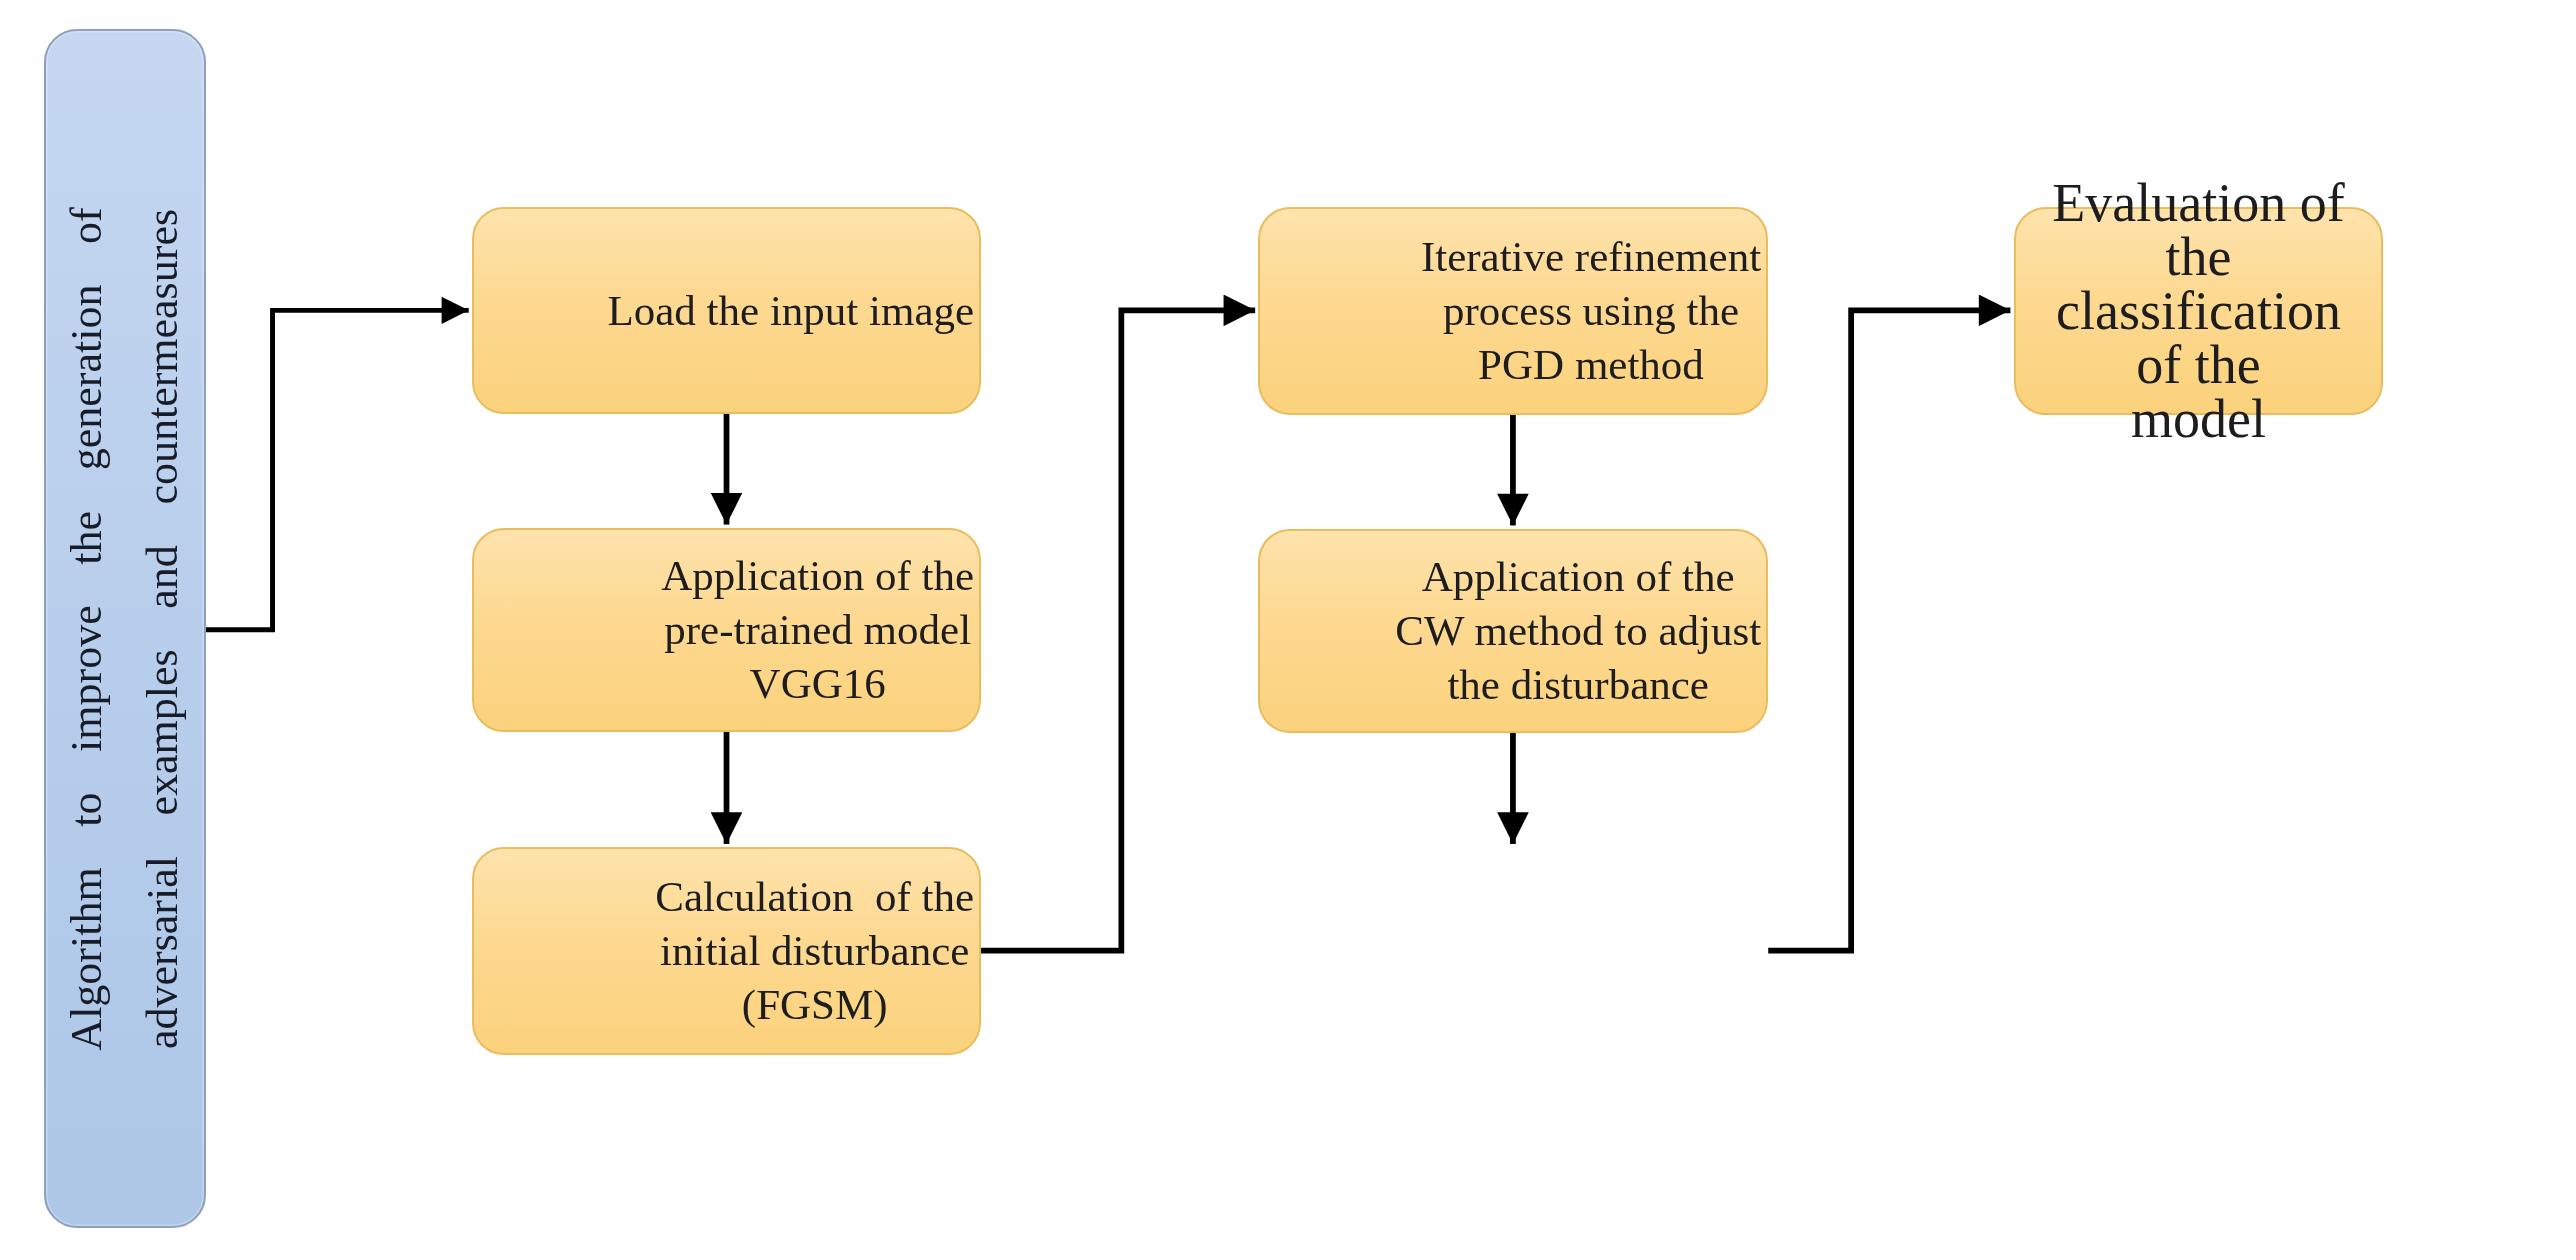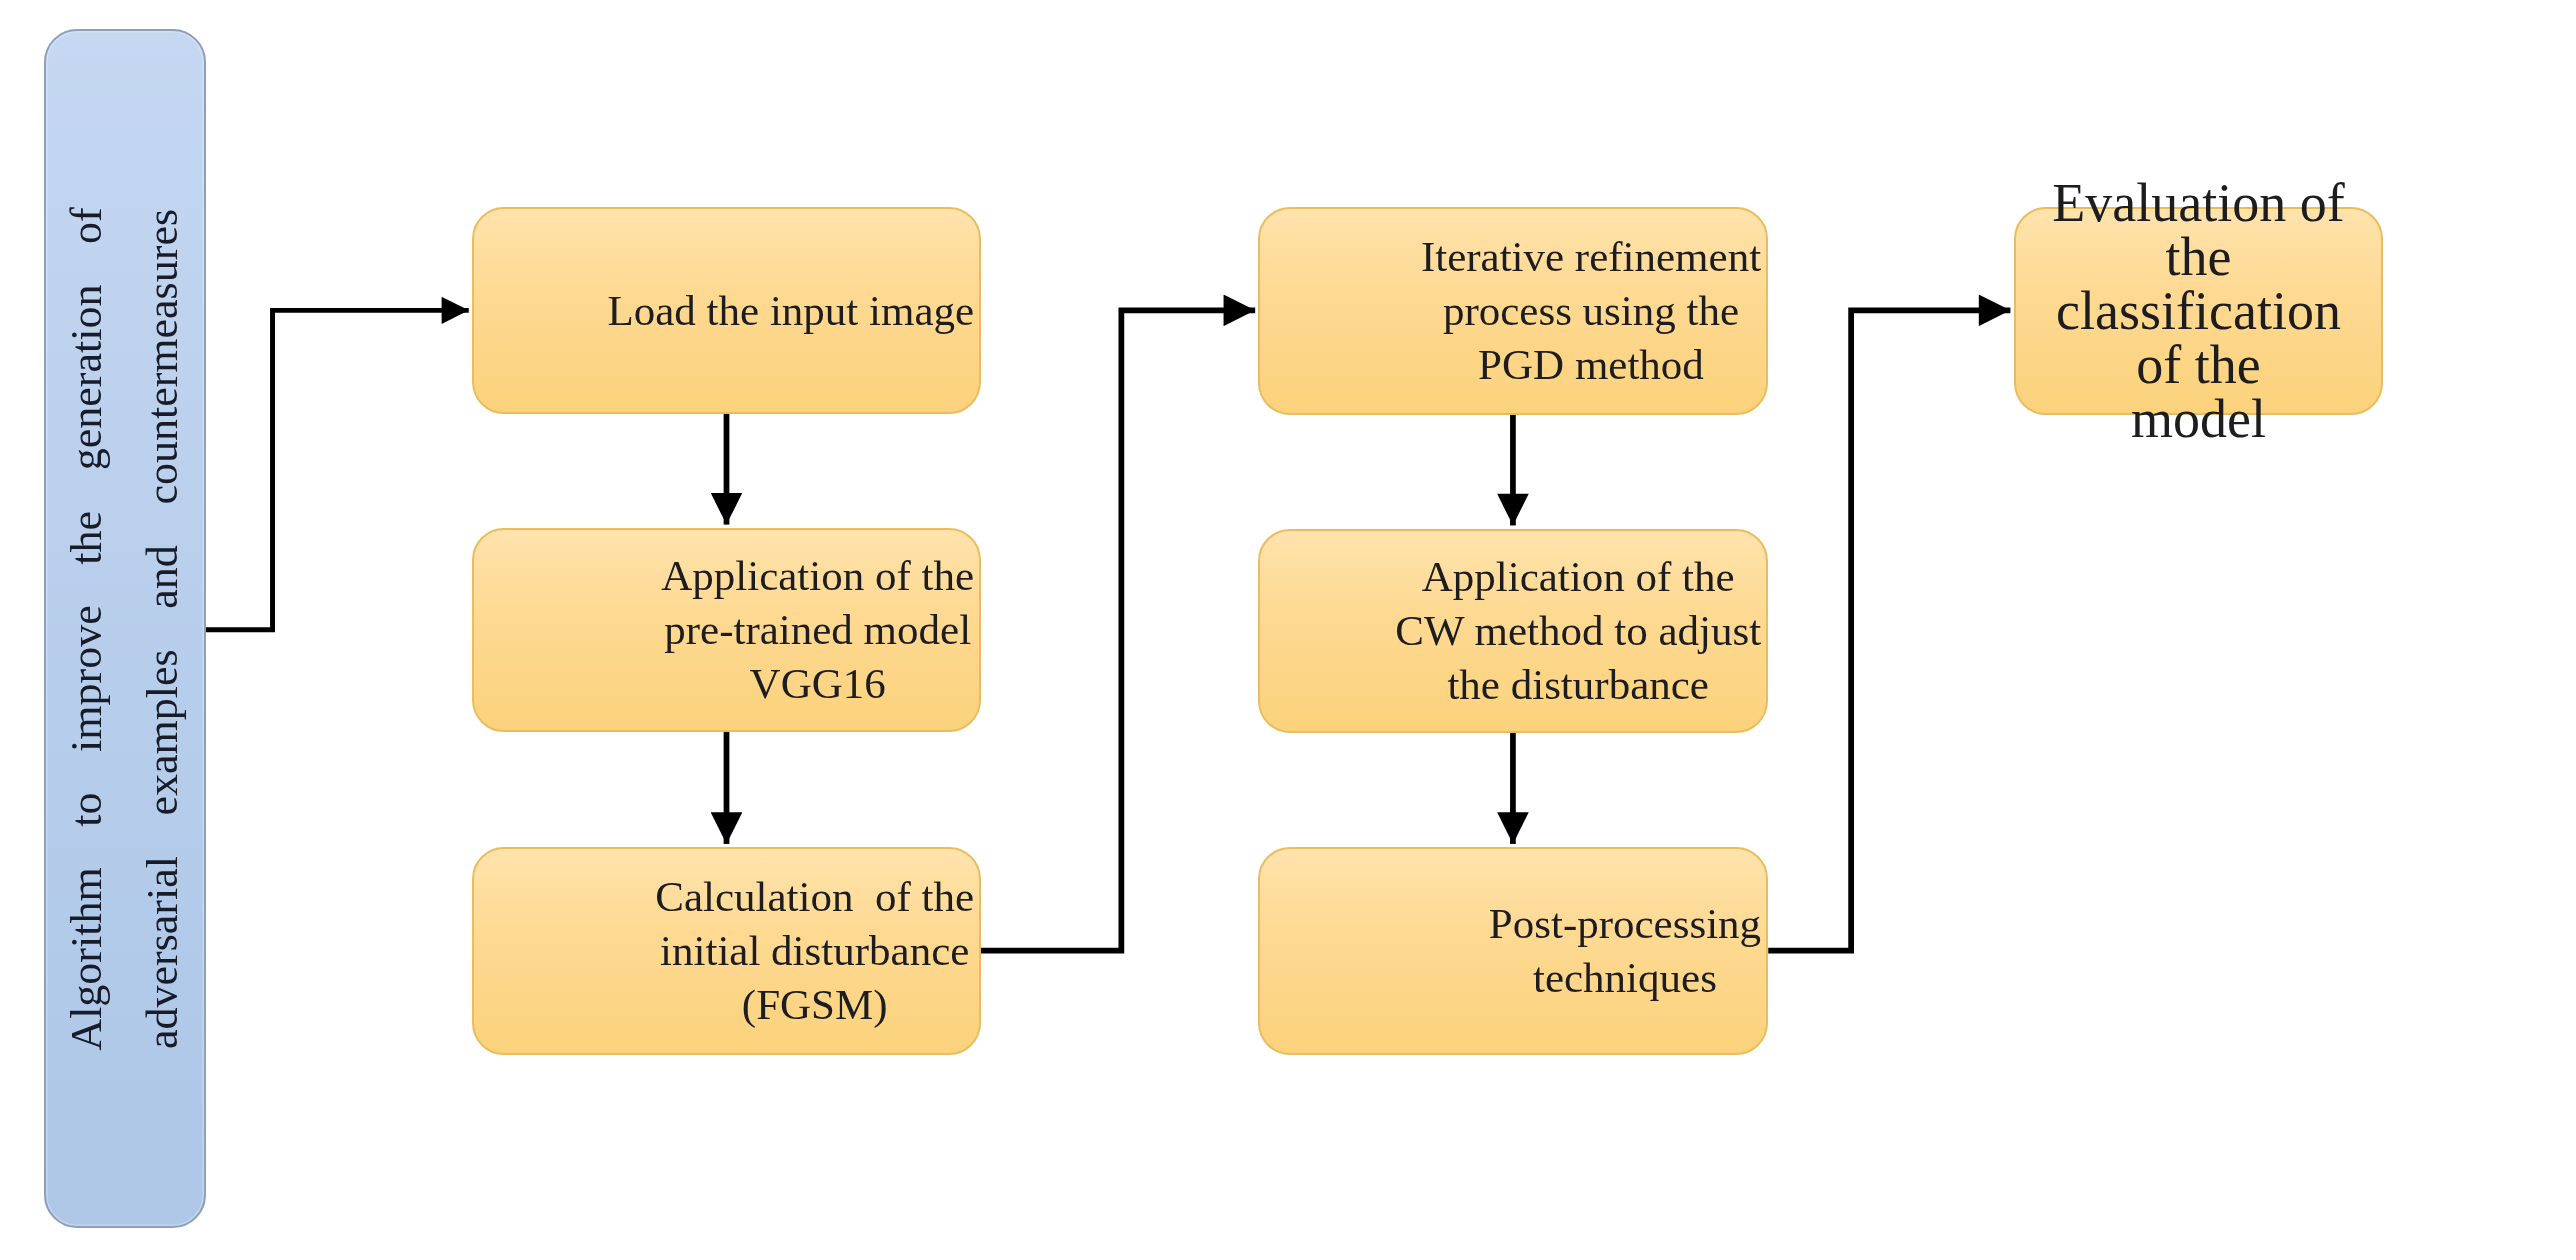--- a/index.html
+++ b/index.html
@@ -127,24 +127,20 @@
   <div class="node node-pgd">
     <div class="node-label">Iterative refinement
 process using the
 PGD method</div>
   </div>
   <div class="node node-cw">
     <div class="node-label">Application of the
 CW method to adjust
 the disturbance</div>
   </div>
-  <div class="node node-postprocess">
-    <div class="node-label">Post-processing
-techniques</div>
-  </div>
 
   <div class="node node-evaluation">
     <div class="node-label">Evaluation of the
 classification  of the
 model</div>
   </div>
 
 </div>
 
 

